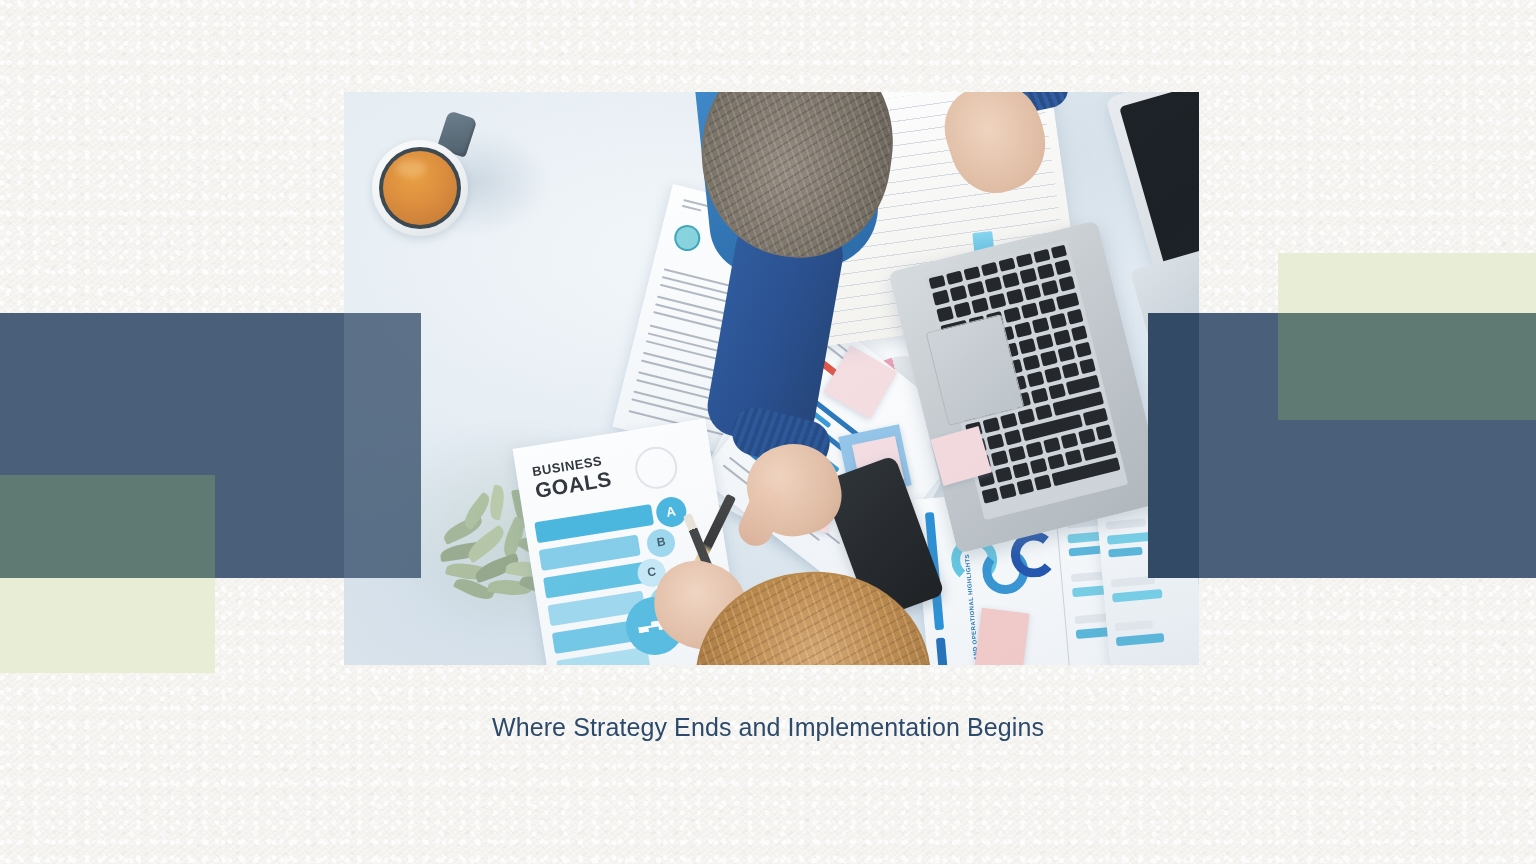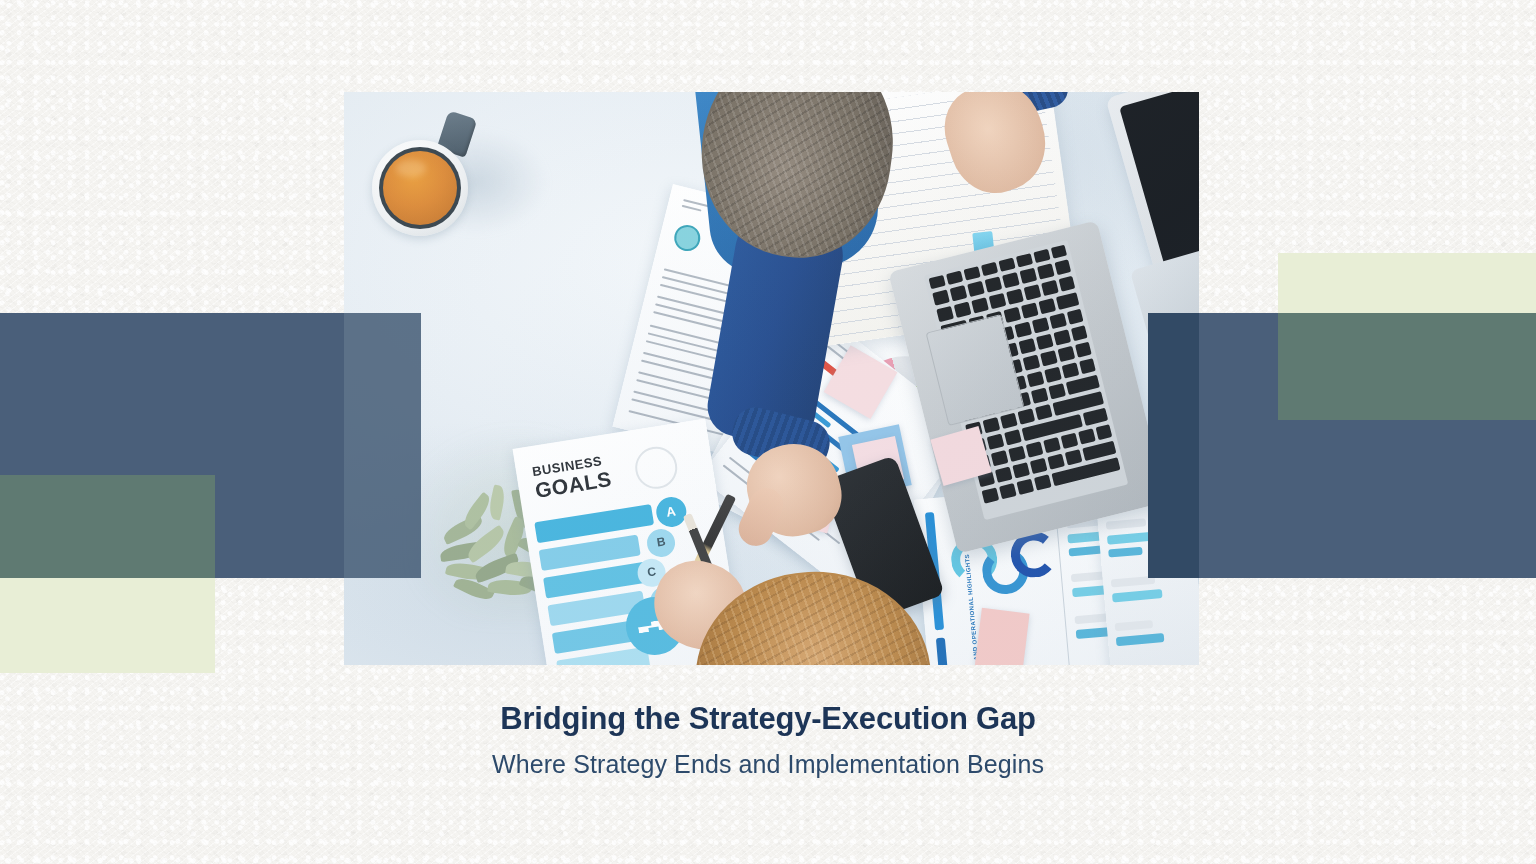--- a/index.html
+++ b/index.html
@@ -739,15 +739,14 @@
 
   <div class="block" style="left:344px;top:313px;width:77px;height:265px;background:rgba(61,85,112,.82);"></div>
 
   <div class="block" style="left:1148px;top:313px;width:388px;height:265px;background:#4a5f7a;"></div>
   <div class="block" style="left:1148px;top:313px;width:51px;height:265px;background:rgba(45,70,96,.84);"></div>
   <div class="block" style="left:1278px;top:313px;width:258px;height:107px;background:#5f7a72;"></div>
 
 </div>
 
 <div id="caption">
-  <div id="title">Bridging the Strategy-Execution Gap</div>
   <div id="subtitle">Where Strategy Ends and Implementation Begins</div>
 </div>
 
 </body></html>

